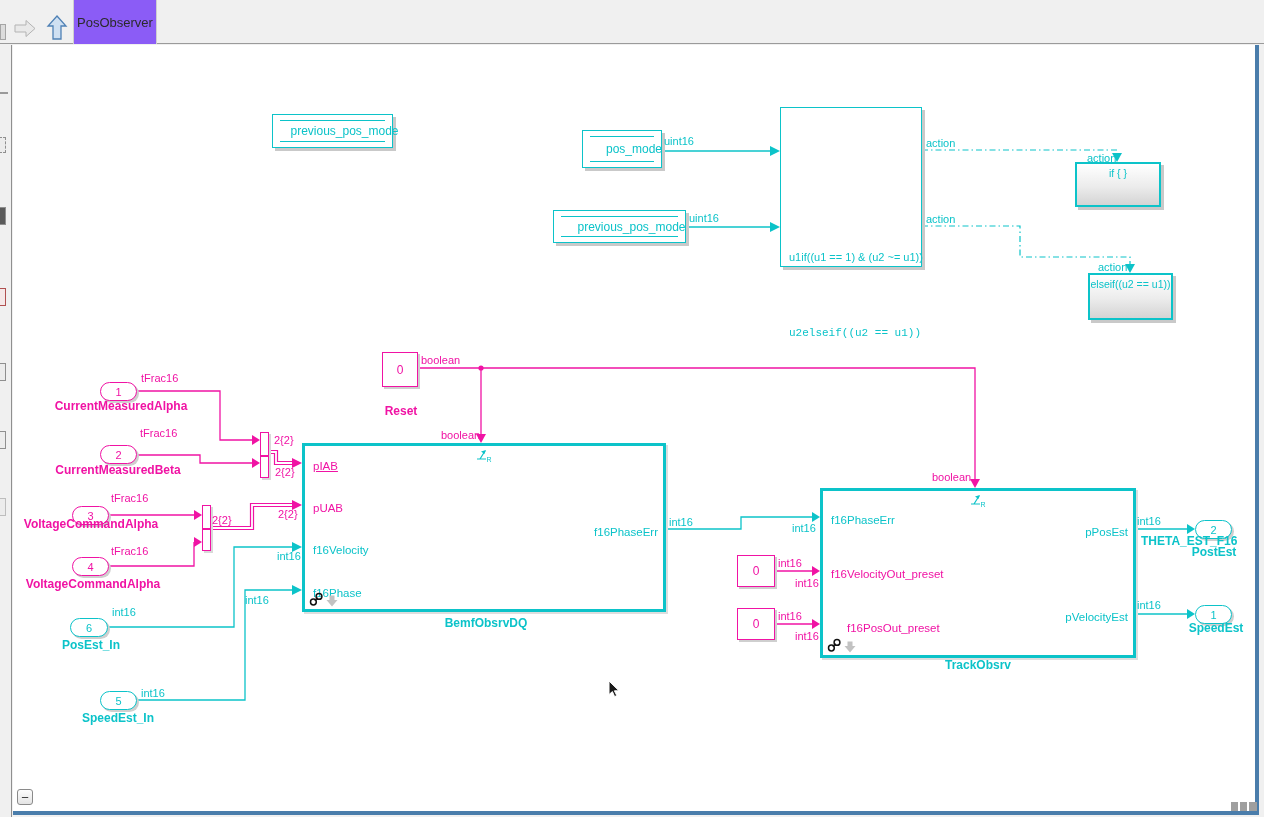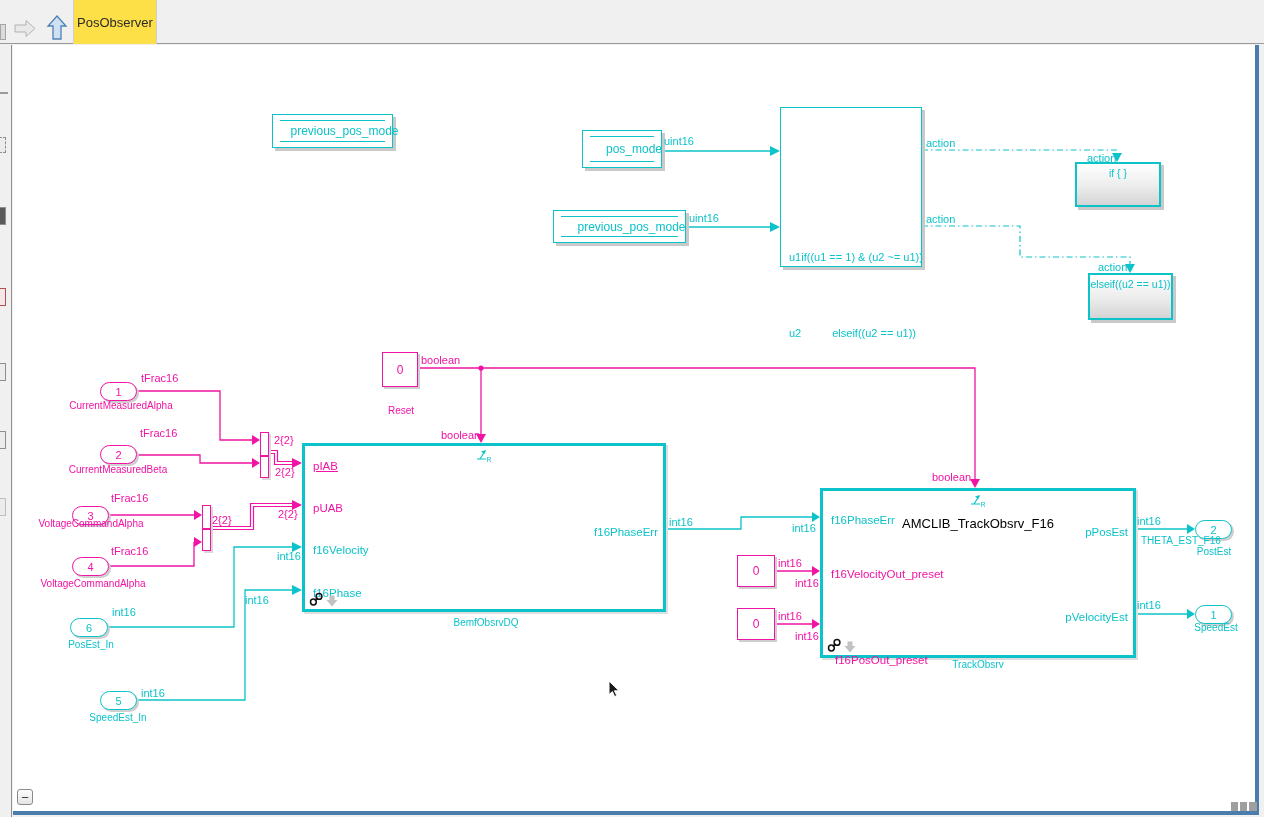--- a/index.html
+++ b/index.html
@@ -3,40 +3,40 @@
 <meta charset="utf-8">
 <style>
   * { margin:0; padding:0; box-sizing:border-box; }
   html,body { width:1264px; height:817px; overflow:hidden; background:#f0f0f0;
               font-family:"Liberation Sans", sans-serif; }
   #stage { position:relative; width:1264px; height:817px; }
 
   
   .topbar { position:absolute; left:0; top:0; width:1264px; height:44px; background:#f0f0f0;
             border-bottom:1px solid #9a9a9a; z-index:30; }
-  .tab { position:absolute; left:73px; top:0; width:84px; height:44px; background:#fde047;
+  .tab { position:absolute; left:73px; top:0; width:84px; height:44px; background:#8b5cf6;
          border-left:1px solid #cfcfcf; border-right:1px solid #cfcfcf;
          display:flex; align-items:center; justify-content:center;
          font-size:13px; color:#2b2b2b; }
   .chrome-icon { position:absolute; }
   .leftstrip { position:absolute; left:0; top:45px; width:12px; height:772px; background:#f0f0f0;
                border-right:1px solid #8f8f8f; overflow:hidden; z-index:25; }
   .ls-frag { position:absolute; left:-5px; width:11px; background:#ececec; border:1px solid #8f8f8f; }
   .canvas { position:absolute; left:13px; top:45px; width:1242px; height:766px; background:#ffffff; z-index:1; }
   .winborder-r { position:absolute; left:1255px; top:45px; width:4px; height:770px; background:#4a7dab; z-index:28; }
   .winborder-b { position:absolute; left:13px; top:811px; width:1246px; height:4px; background:#4a7dab; z-index:28; }
   .grip { position:absolute; background:#9f9f9f; z-index:29; }
   .zoombtn { position:absolute; left:17px; top:789px; width:16px; height:16px; border:1px solid #8a8a8a;
              border-radius:3px; background:linear-gradient(#fdfdfd,#e4e4e4); z-index:26;
              display:flex; align-items:center; justify-content:center;
              font-size:13px; line-height:13px; color:#333; }
 
   
   .lbl  { position:absolute; font-size:11px; line-height:14px; white-space:nowrap; z-index:15; }
-  .plbl { position:absolute; font-size:10px; line-height:14px; white-space:nowrap; z-index:15; }
+  .plbl { position:absolute; font-size:12px; line-height:14px; white-space:nowrap; z-index:15;font-weight:bold; }
   .c { color:#0cc3c9; }
   .m { color:#f013a4; }
   .ctr { transform:translateX(-50%); }
 
   .ds-block { position:absolute; background:#fff; border:1px solid #0cc3c9;
               box-shadow:3px 3px 0 #c9c9c9; z-index:10;
               display:flex; align-items:center; justify-content:center;
               font-size:12px; color:#0cc3c9; white-space:nowrap;padding-left:24px; }
   .ds-block .hline { position:absolute; left:7px; right:7px; height:1px; background:#0cc3c9; }
   .ds-block .hline.t { top:5px; } .ds-block .hline.b { bottom:5px; }
@@ -184,21 +184,21 @@
     <div class="hline t"></div>
     <span>previous_pos_mode</span>
     <div class="hline b"></div>
   </div>
 
   <div class="ifblock">
     <div class="ifrow" style="top:143px;">
       <span>u1</span>
       <span>if((u1 == 1) &amp; (u2 ~= u1))</span>
     </div>
-    <div class="ifrow" style="top:219px;">
+    <div class="ifrow" style="top:219px;font-family:Liberation Mono, monospace;">
       <span>u2</span>
       <span>elseif((u2 == u1))</span>
     </div>
   </div>
 
   <div class="actblock" style="left:1075px;top:162px;width:86px;height:45px;">
     <span>if { }</span>
   </div>
   <div class="actblock" style="left:1088px;top:273px;width:85px;height:47px;">
     <span>elseif((u2 == u1))</span>
@@ -276,24 +276,23 @@
     </svg>
   </div>
   <div class="plbl c ctr" style="left:486px;top:616px;">BemfObsrvDQ</div>
 
   <div class="subsys" style="left:820px;top:488px;width:316px;height:170px;">
     <svg class="resetglyph" width="18" height="15">
       <path d="M2,11 H11 M10,3 L5,11" stroke="#0cc3c9" stroke-width="1.2" fill="none"></path>
       <path d="M11,2 l-5,1.4 3.4,2.6 z" fill="#0cc3c9"></path>
       <text x="11.5" y="14" font-size="7" fill="#0cc3c9">R</text>
     </svg>
-    <div class="title">AMCLIB_TrackObsrv_F16</div>
     <div class="pin c" style="left:8px;top:22px;">f16PhaseErr</div>
     <div class="pin m" style="left:8px;top:76px;">f16VelocityOut_preset</div>
-    <div class="pin m" style="left:12px;top:130px;margin-top:32px;">f16PosOut_preset</div>
+    <div class="pin m" style="left:24px;top:130px;">f16PosOut_preset</div>
     <div class="pin c" style="right:5px;top:34px;">pPosEst</div>
     <div class="pin c" style="right:5px;top:119px;">pVelocityEst</div>
     <svg class="badge" style="left:4px;" width="15" height="15">
       <g stroke="#111" stroke-width="1.5" fill="none">
         <circle cx="4.4" cy="10" r="2.9"></circle>
           <circle cx="10" cy="4.4" r="2.9"></circle>
           <path d="M5.8,8.6 L8.6,5.8"></path>
       </g>
     </svg>
     <svg class="badge" style="left:21px;" width="12" height="12">

